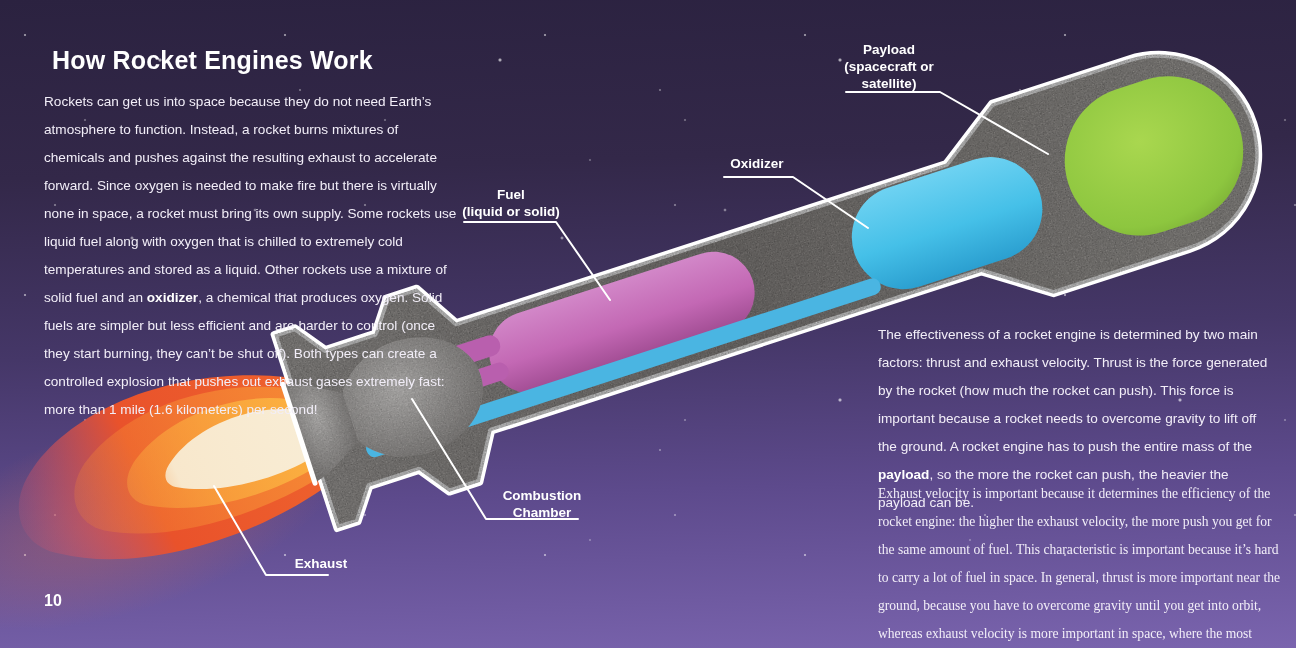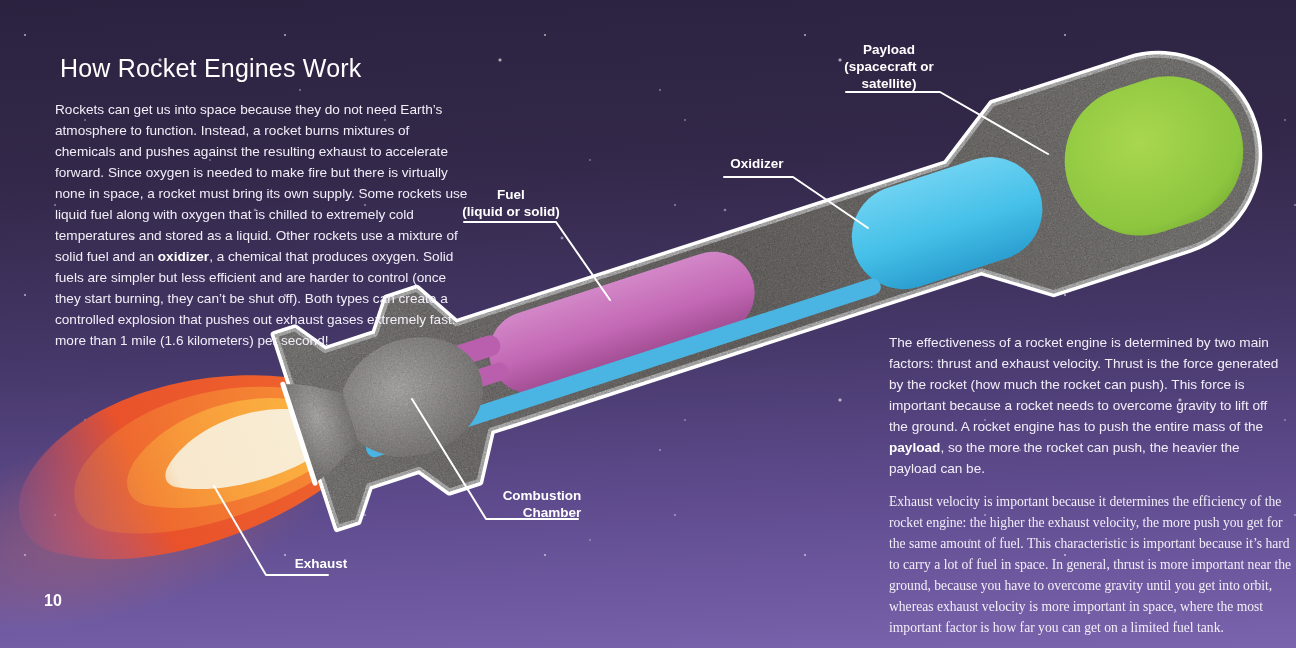--- a/index.html
+++ b/index.html
@@ -12,23 +12,23 @@
       radial-gradient(1px 1px at 25px 35px, rgba(255,255,255,.85), transparent 1.6px),
       radial-gradient(1px 1px at 85px 120px, rgba(255,255,255,.5), transparent 1.6px),
       radial-gradient(1.6px 1.6px at 160px 60px, rgba(255,255,255,.9), transparent 2.2px),
       radial-gradient(1px 1px at 210px 160px, rgba(255,255,255,.45), transparent 1.6px),
       radial-gradient(1px 1px at 55px 205px, rgba(255,255,255,.6), transparent 1.6px),
       radial-gradient(1.4px 1.4px at 132px 238px, rgba(255,255,255,.7), transparent 2px),
       radial-gradient(1px 1px at 300px 90px, rgba(255,255,255,.55), transparent 1.6px),
       radial-gradient(1.2px 1.2px at 255px 210px, rgba(255,255,255,.65), transparent 1.8px);
     background-size:260px 260px,300px 300px,340px 340px,380px 380px,310px 310px,430px 430px,360px 360px,470px 470px;}
   svg.diagram{position:absolute;left:0;top:0;}
-  .page-title{position:absolute;left:44px;top:38px;margin:16px;color:#fff;
-    font-size:25px;font-weight:400;letter-spacing:.2px;}
-  .para{position:absolute;margin:11px;color:#f2eef8;font-size:13.6px;line-height:21px;}
+  .page-title{position:absolute;left:44px;top:38px;margin:8px;color:#fff;
+    font-size:25px;font-weight:700;letter-spacing:.2px;}
+  .para{position:absolute;margin:0;color:#f2eef8;font-size:13.6px;line-height:28px;}
   .intro{left:44px;top:88px;width:416px;}
   .col1{left:878px;top:321px;width:398px;}
   .col2{left:878px;top:480px;width:404px;font-family:Liberation Serif, serif;}
   .para b{color:#ffffff;}
   .diagram-label{position:absolute;transform:translateX(-50%);color:#fff;
     font-size:13.5px;font-weight:700;line-height:17px;text-align:center;white-space:nowrap;}
   .page-number{position:absolute;left:44px;top:592px;color:#fff;font-size:16px;font-weight:700;}
 </style>
 </head>
 <body>
@@ -156,21 +156,21 @@
     <div>satellite)</div>
   </div>
 
   <div class="diagram-label" style="left:757px;top:155px;">Oxidizer</div>
 
   <div class="diagram-label" style="left:511px;top:186px;">
     <div>Fuel</div>
     <div>(liquid or solid)</div>
   </div>
 
-  <div class="diagram-label" style="left:542px;top:487px;text-align:right;">
+  <div class="diagram-label" style="left:542px;top:487px;">
     <div>Combustion</div>
     <div>Chamber</div>
   </div>
 
   <div class="diagram-label" style="left:296px;top:555px;margin-left:25px;">Exhaust</div>
 
   <div class="page-number">10</div>
 </div>
 
 </body></html>

